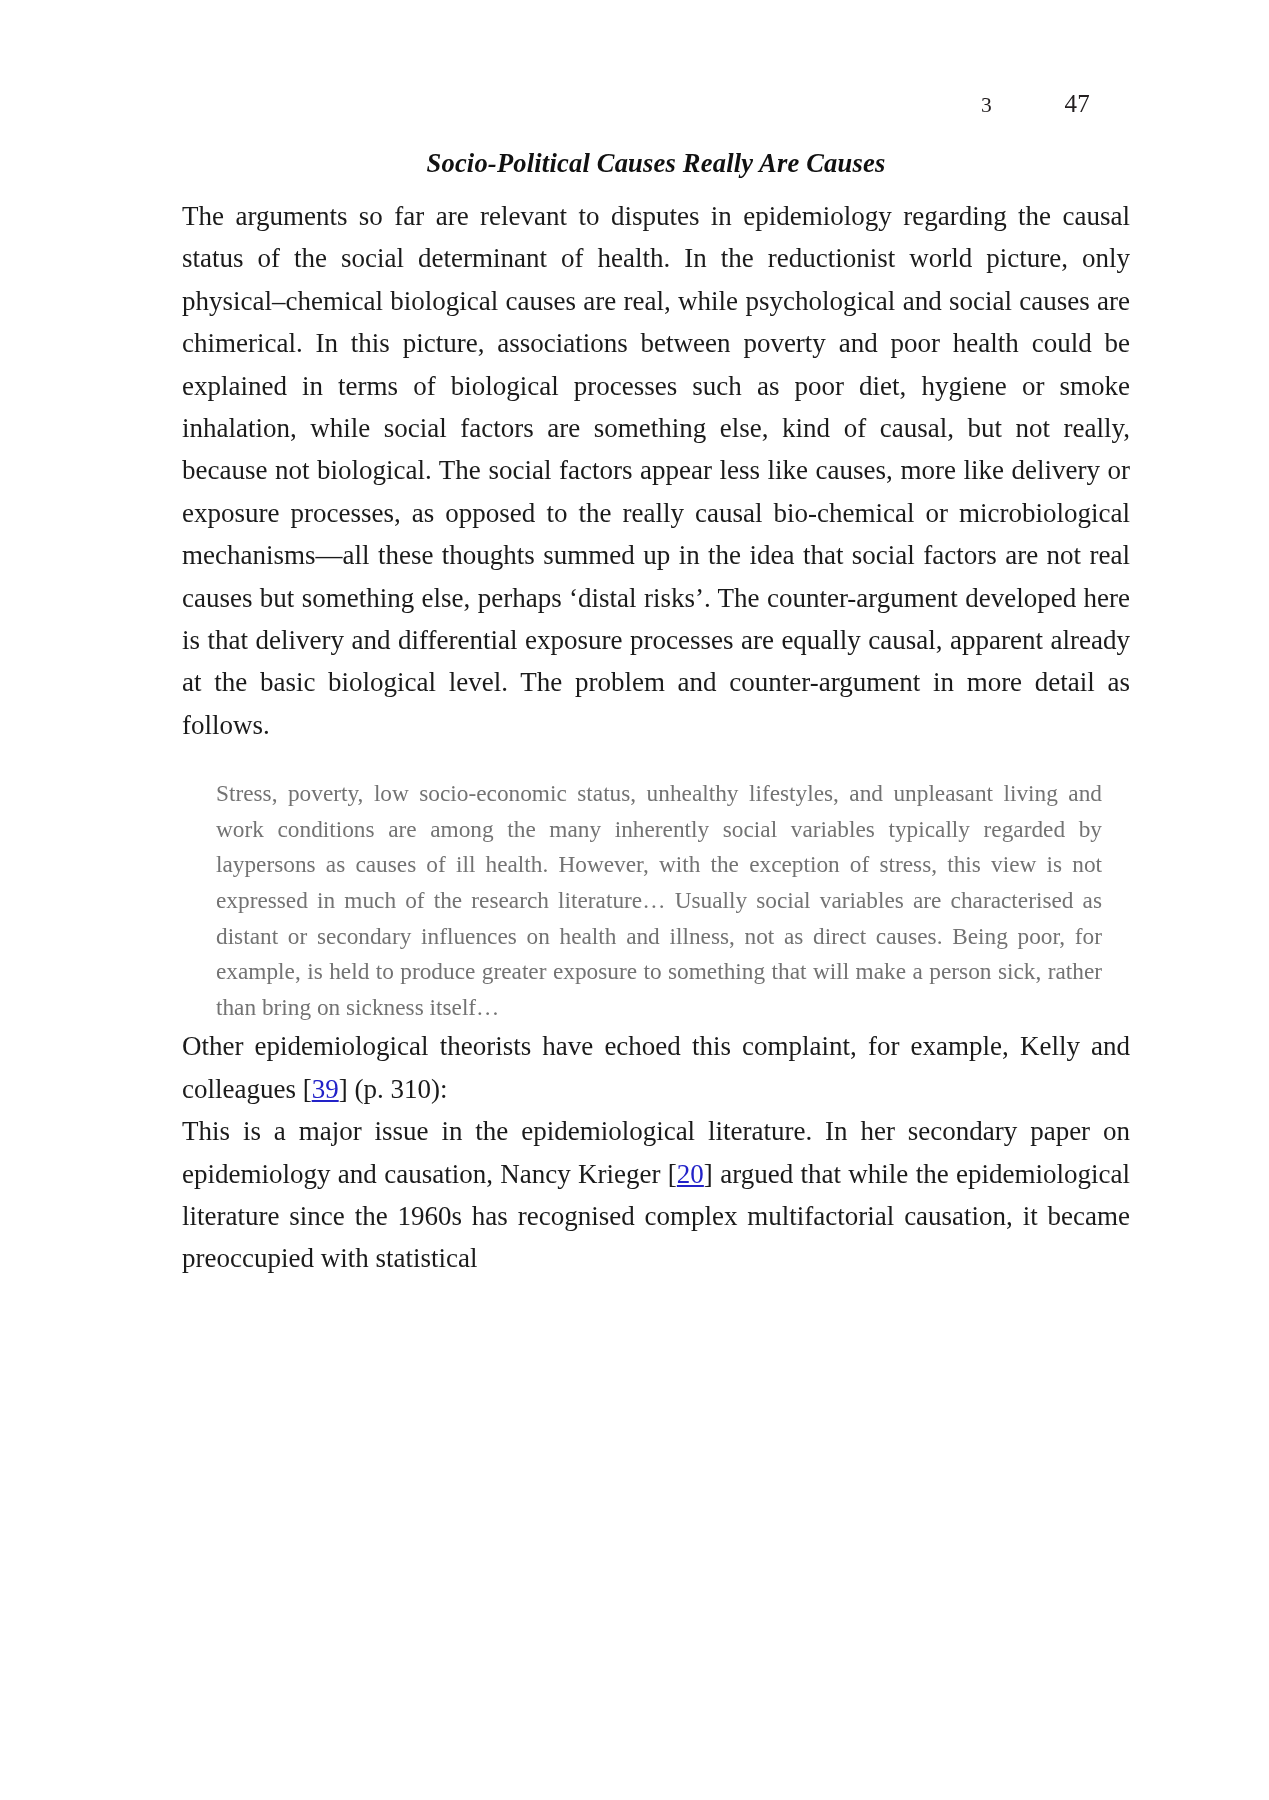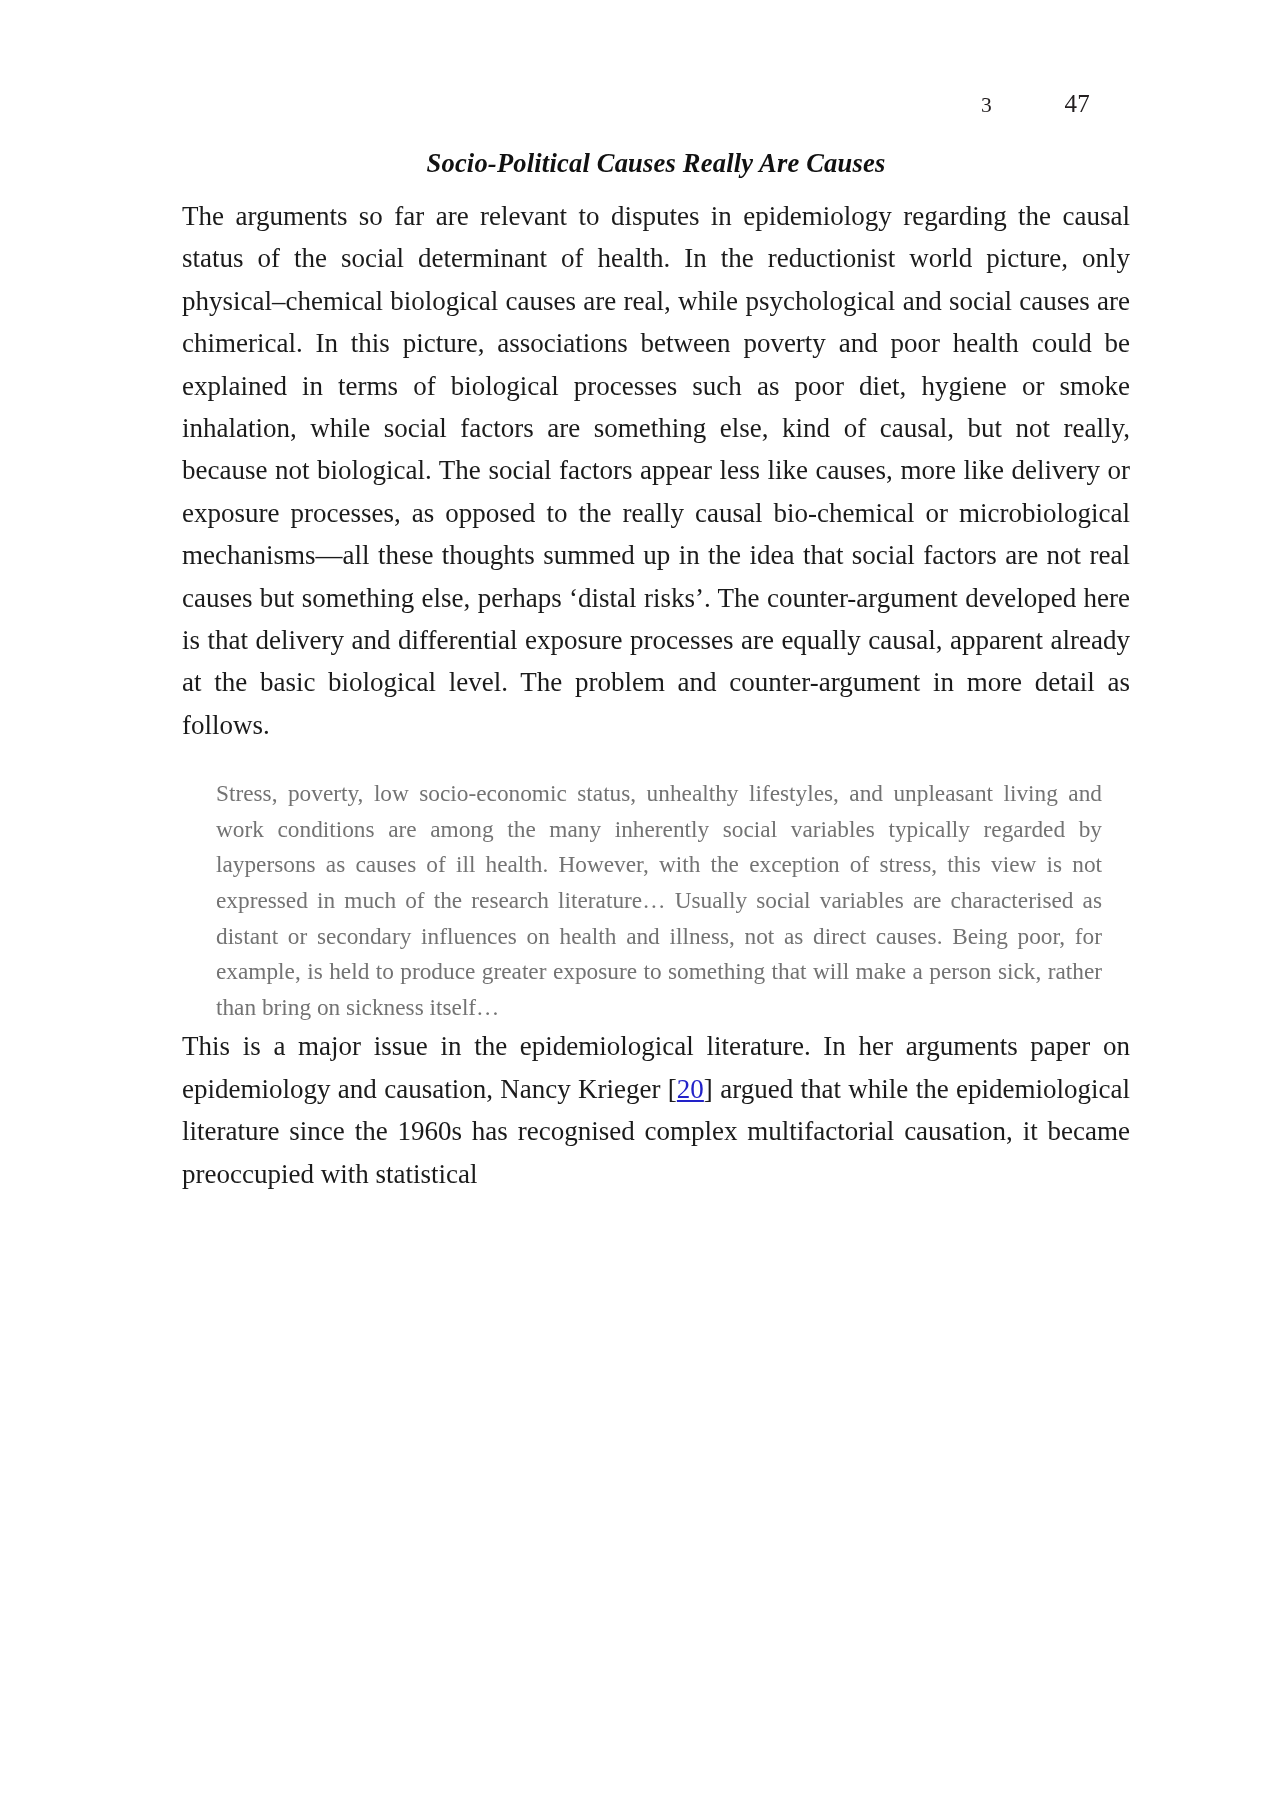--- a/index.html
+++ b/index.html
@@ -125,18 +125,19 @@
 
     <h2 class="section-heading">Socio-Political Causes Really Are Causes</h2>
 
     <p class="body">The arguments so far are relevant to disputes in epidemiology regarding the causal status of the social determinant of health. In the reductionist world picture, only physical–chemical biological causes are real, while psychological and social causes are chimerical. In this picture, associations between poverty and poor health could be explained in terms of biological processes such as poor diet, hygiene or smoke inhalation, while social factors are something else, kind of causal, but not really, because not biological. The social factors appear less like causes, more like delivery or exposure processes, as opposed to the really causal bio-chemical or microbiological mechanisms—all these thoughts summed up in the idea that social factors are not real causes but something else, perhaps ‘distal risks’. The counter-argument developed here is that delivery and differential exposure processes are equally causal, apparent already at the basic biological level. The problem and counter-argument in more detail as follows.</p>
 
 
     <blockquote class="quote">
       <p>Stress, poverty, low socio-economic status, unhealthy lifestyles, and unpleasant living and work conditions are among the many inherently social variables typically regarded by laypersons as causes of ill health. However, with the exception of stress, this view is not expressed in much of the research literature… Usually social variables are characterised as distant or secondary influences on health and illness, not as direct causes. Being poor, for example, is held to produce greater exposure to something that will make a person sick, rather than bring on sickness itself…</p>
     </blockquote>
 
+    <p class="body after-quote"><span>Other epidemiological theorists have echoed this complaint, for example, Kelly and colleagues [</span><a class="cite" href="#">39</a><span>] (p. 310):</span></p>
 
 
-    <p class="body after-quote"><span>This is a major issue in the epidemiological literature. In her arguments paper on epidemiology and causation, Nancy Krieger [</span><a class="cite" href="#">20</a><span>] argued that while the epidemiological literature since the 1960s has recognised complex multifactorial causation, it became preoccupied with statistical</span></p>
+    <p class="body after-quote"><span>This is a major issue in the epidemiological literature. In her secondary paper on epidemiology and causation, Nancy Krieger [</span><a class="cite" href="#">20</a><span>] argued that while the epidemiological literature since the 1960s has recognised complex multifactorial causation, it became preoccupied with statistical</span></p>
 
   </div>
 </div>
 
 </body></html>

